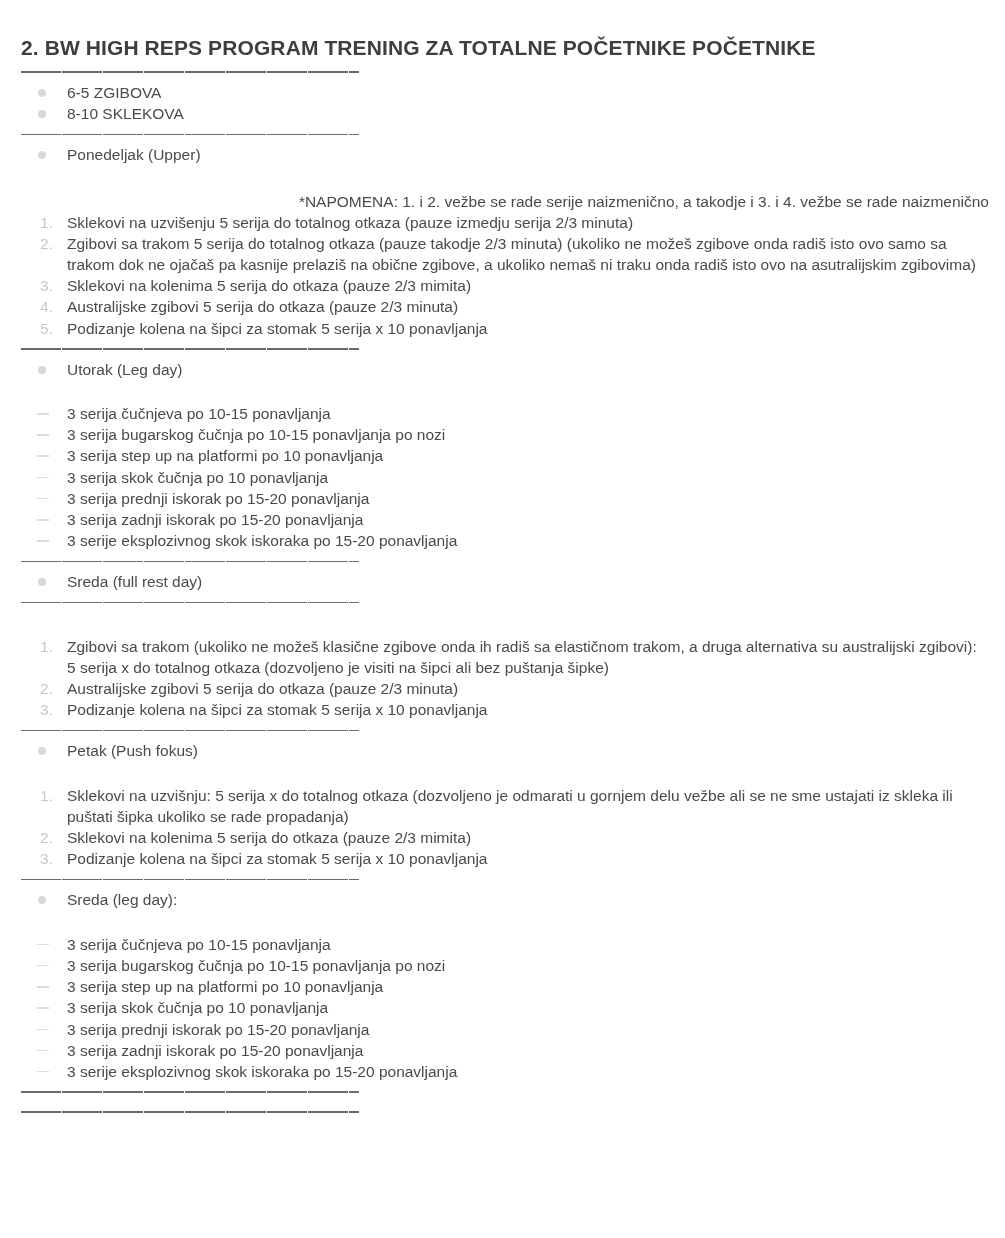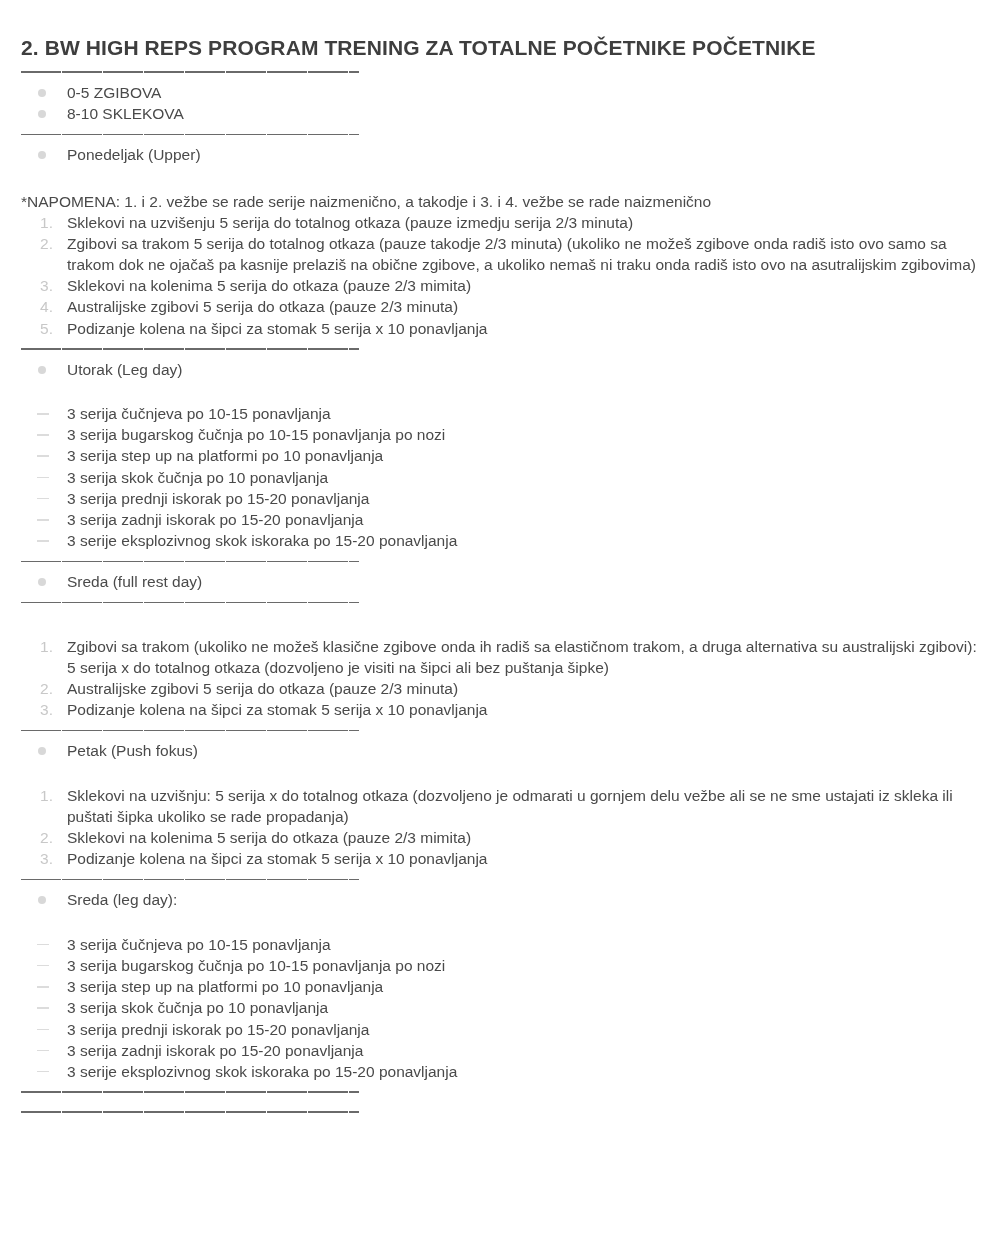--- a/index.html
+++ b/index.html
@@ -33,32 +33,32 @@
   }
   .num {
     position: absolute; left: 0; width: 32px; text-align: right;
     color: #c8c8c8; top: 0;
   }
   .dash {
     position: absolute; left: 16px; top: 10px; width: 12px; height: 1.5px;
     background: #dcdcdc;
   }
   .gap { height: 23px; }
-  .note { line-height: 21px; padding-top: 2px; }
+  .note { line-height: 21px; padding-top: 2px; text-align: right; }
 </style>
 </head>
 <body>
 
 <div class="page">
   <h1 class="title">2. BW HIGH REPS PROGRAM TRENING ZA  TOTALNE POČETNIKE  POČETNIKE</h1>
 
   <div class="divider"><span class="seg" style="width: 40px;"></span><span class="seg" style="width: 40px;"></span><span class="seg" style="width: 40px;"></span><span class="seg" style="width: 40px;"></span><span class="seg" style="width: 40px;"></span><span class="seg" style="width: 40px;"></span><span class="seg" style="width: 40px;"></span><span class="seg" style="width: 40px;"></span><span class="seg" style="width: 10px;"></span></div>
 
   <ul>
-    <li class="row"><span class="bullet"></span><span>0-5 ZGIBOVA</span></li>
+    <li class="row"><span class="bullet"></span><span>6-5 ZGIBOVA</span></li>
     <li class="row"><span class="bullet"></span><span>8-10 SKLEKOVA</span></li>
   </ul>
 
   <div class="divider"><span class="seg" style="width: 40px;"></span><span class="seg" style="width: 40px;"></span><span class="seg" style="width: 40px;"></span><span class="seg" style="width: 40px;"></span><span class="seg" style="width: 40px;"></span><span class="seg" style="width: 40px;"></span><span class="seg" style="width: 40px;"></span><span class="seg" style="width: 40px;"></span><span class="seg" style="width: 10px;"></span></div>
 
   <div class="row"><span class="bullet"></span><span>Ponedeljak (Upper)</span></div>
   <div class="gap"></div>
   <div class="note">*NAPOMENA: 1. i 2. vežbe se rade serije naizmenično, a takodje i 3. i 4. vežbe se rade naizmenično</div>
   <ol>
     <li class="row"><span class="num">1.</span><span>Sklekovi na uzvišenju 5 serija do totalnog otkaza (pauze izmedju serija 2/3 minuta)</span></li>

